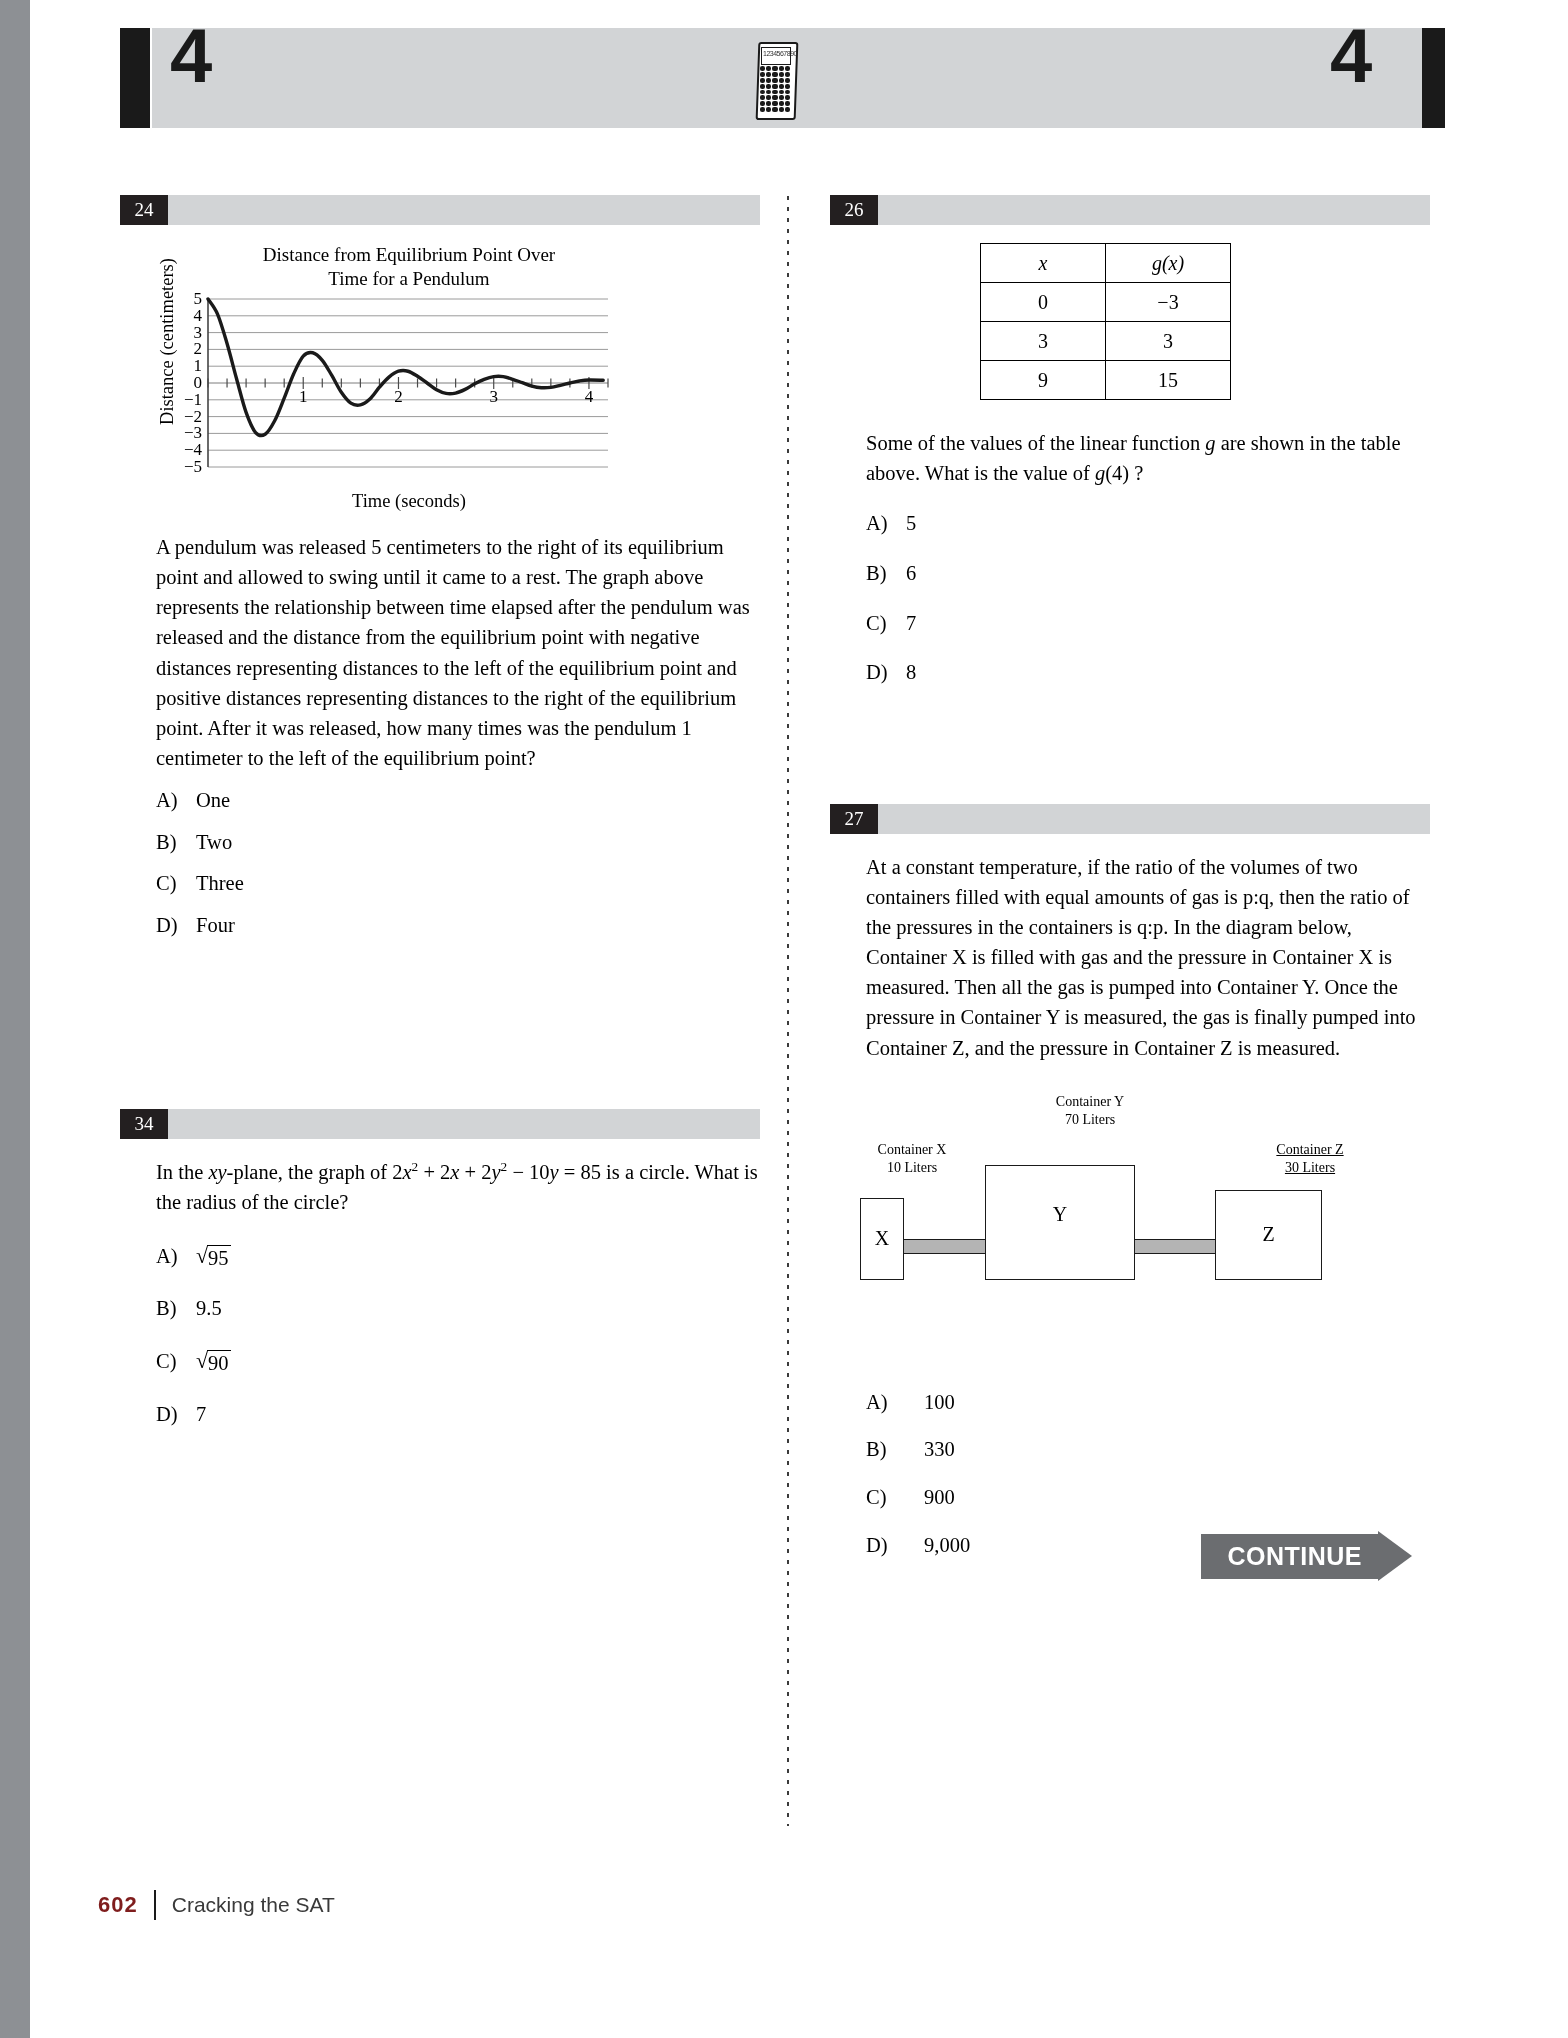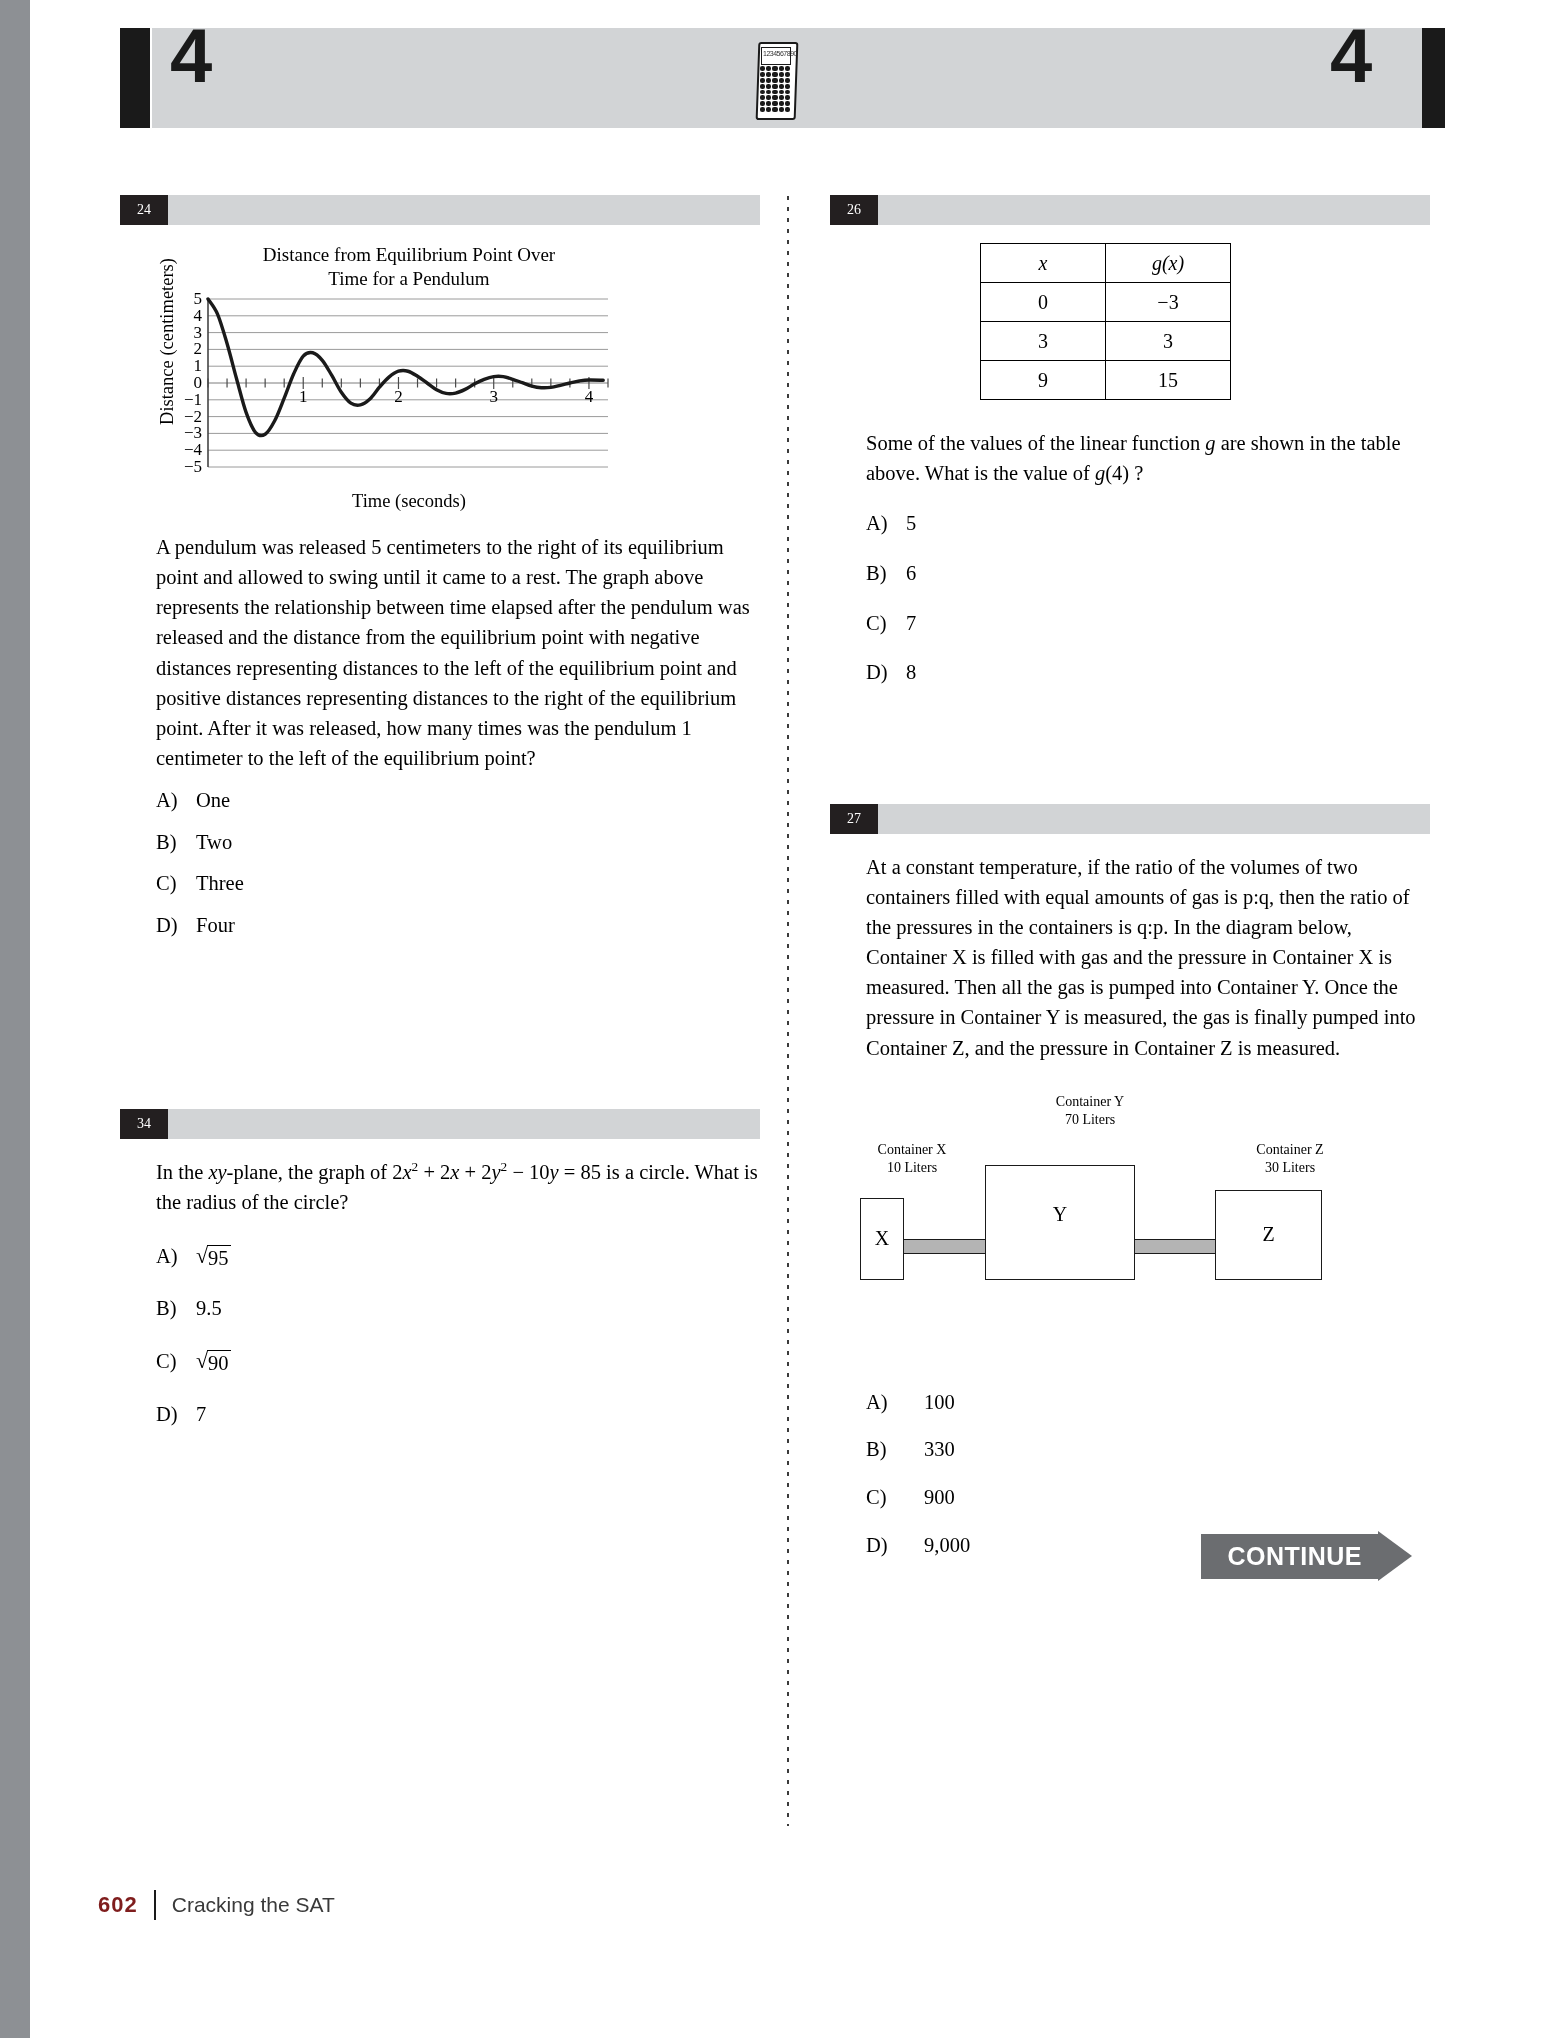--- a/index.html
+++ b/index.html
@@ -65,21 +65,21 @@
   .divider{
     position:absolute;left:787px;top:196px;width:2px;height:1630px;
     background-image:linear-gradient(to bottom,#3b3b3b 0 4px, transparent 4px 11px);
     background-size:2px 11px;
   }
 
   
   .qbar{position:relative;height:30px;margin-bottom:18px;}
   .qbar .qnum{
     position:absolute;left:0;top:0;width:48px;height:30px;background:#231f20;
-    color:#fff;font-family:"Liberation Serif", serif;font-size:14px;
+    color:#fff;font-family:"Liberation Serif", serif;font-size:19px;
     display:flex;align-items:center;justify-content:center;
   }
   .qbar .qfill{
     position:absolute;left:48px;top:0;right:0;height:30px;background:#d2d4d6;
   }
 
   
   .qtext{
     font-size:20.5px;line-height:1.47;margin:0 0 14px 36px;
     text-align:left;
@@ -399,21 +399,21 @@
   <div class="diagram">
 
     <div class="clabel" style="left:-8px;top:48px;">
       <div>Container X</div>
       <div>10 Liters</div>
     </div>
     <div class="clabel" style="left:170px;top:0px;">
       <div>Container Y</div>
       <div>70 Liters</div>
     </div>
-    <div class="clabel" style="left:370px;top:48px;">
+    <div class="clabel" style="left:390px;top:48px;text-decoration:underline;">
       <div>Container Z</div>
       <div>30 Liters</div>
     </div>
 
     <div class="tube" style="left:62px;top:146px;width:100px;"></div>
     <div class="tube" style="left:292px;top:146px;width:100px;"></div>
 
     <div class="cbox" style="left:30px;top:105px;width:42px;height:80px;">
       <span>X</span>
     </div>

